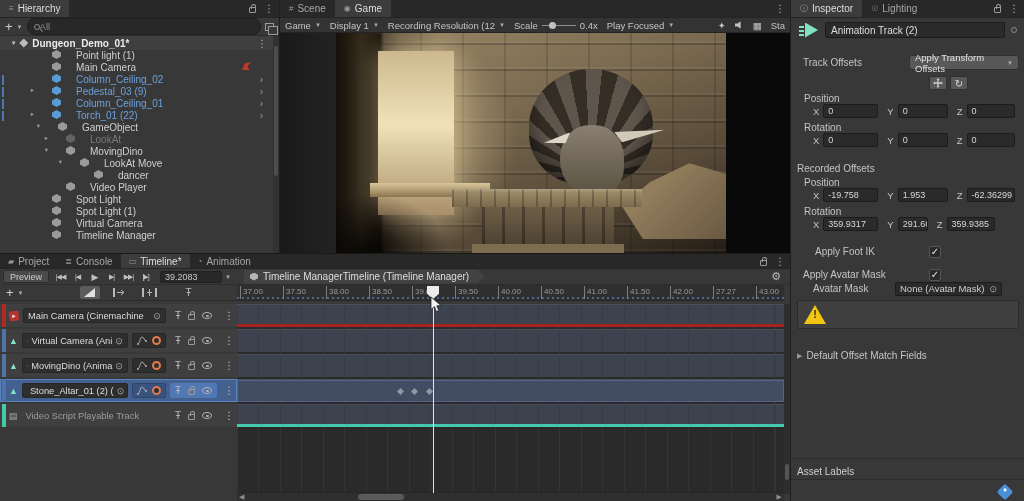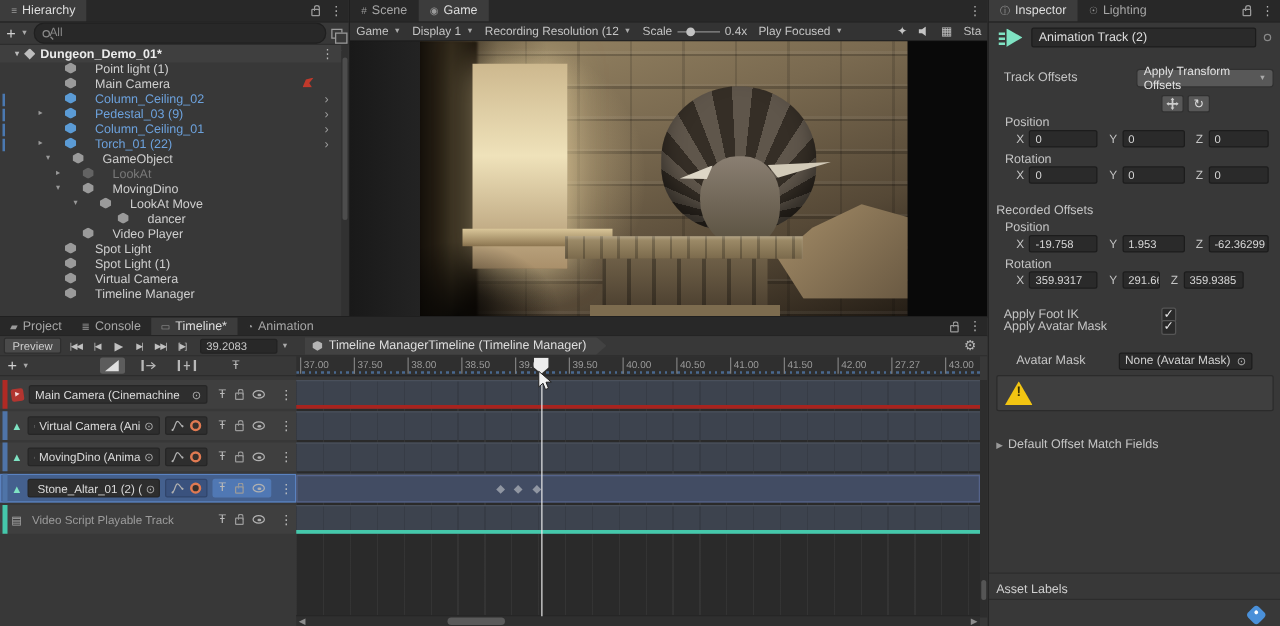--- a/index.html
+++ b/index.html
@@ -500,25 +500,25 @@
       <span class="axis" style="margin-left:9px">Y</span>
       <div class="numfield" style="width:30px">
           <span>291.6652</span>
         </div>
       <span class="axis" style="margin-left:9px">Z</span>
       <div class="numfield" style="width:48px">
           <span>359.9385</span>
         </div>
     </div>
 
-    <div class="irow" style="top:246px;padding-left:12px">
+    <div class="irow" style="top:246px;padding-left:24px">
       <span class="ilabel">Apply Foot IK</span>
       <span class="checkbox" style="position:absolute;left:138px"><span>✓</span></span>
     </div>
-    <div class="irow" style="top:256px;padding-left:12px">
+    <div class="irow" style="top:269px;padding-left:12px">
       <span class="ilabel">Apply Avatar Mask</span>
       <span class="checkbox" style="position:absolute;left:138px"><span>✓</span></span>
     </div>
     <div class="irow" style="top:283px;padding-left:22px">
       <span class="ilabel">Avatar Mask</span>
       <div class="objfield" style="position:absolute;left:104px;width:107px">
         <span>None (Avatar Mask)</span>
         <span class="picker">⊙</span>
       </div>
     </div>

